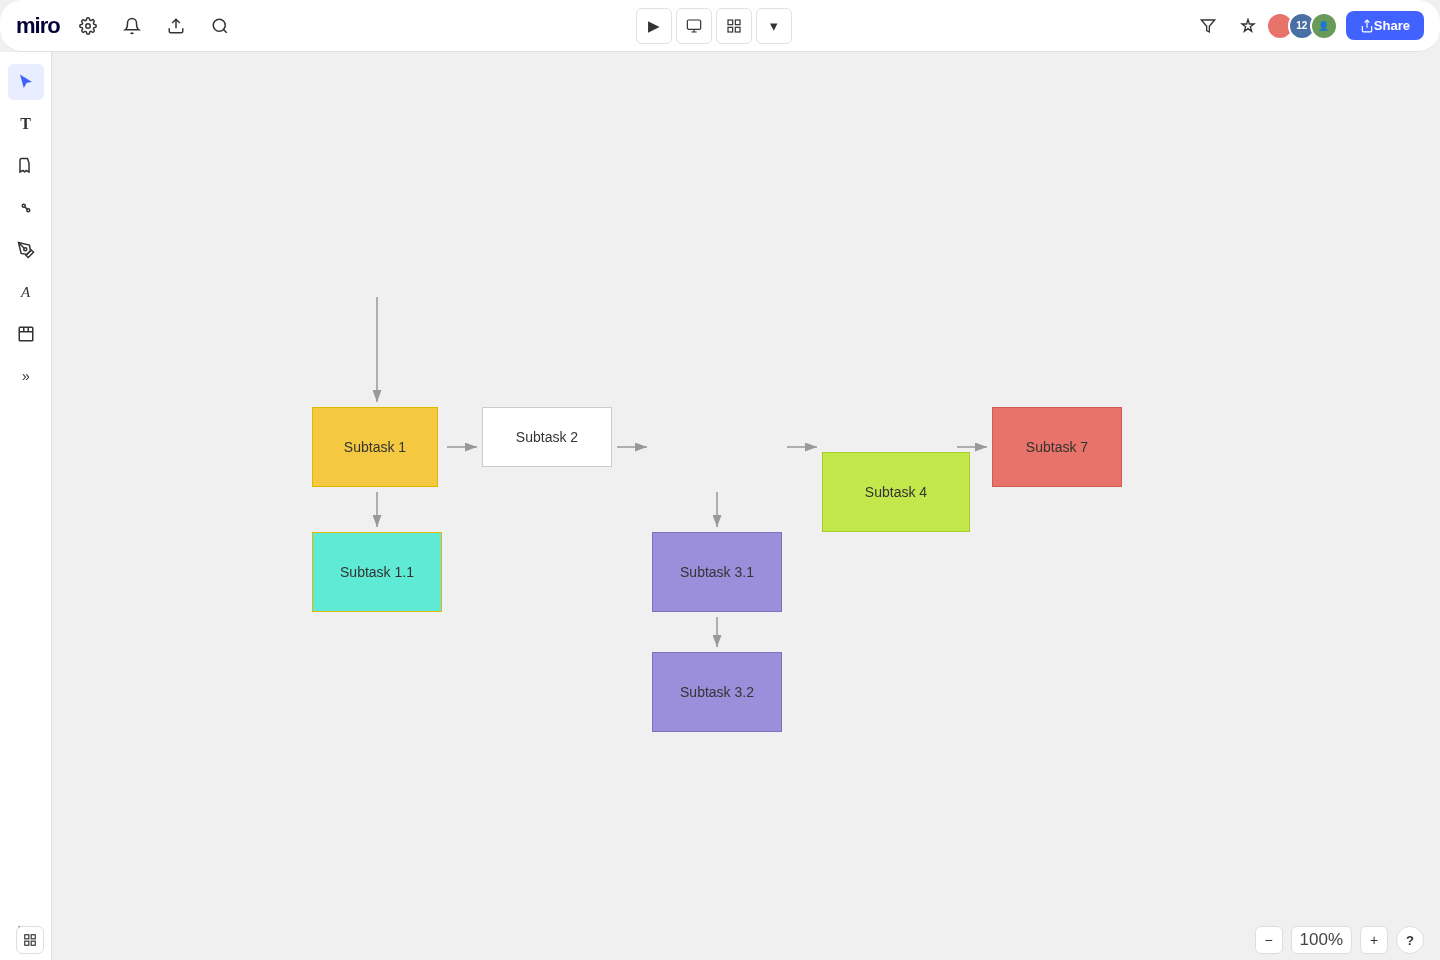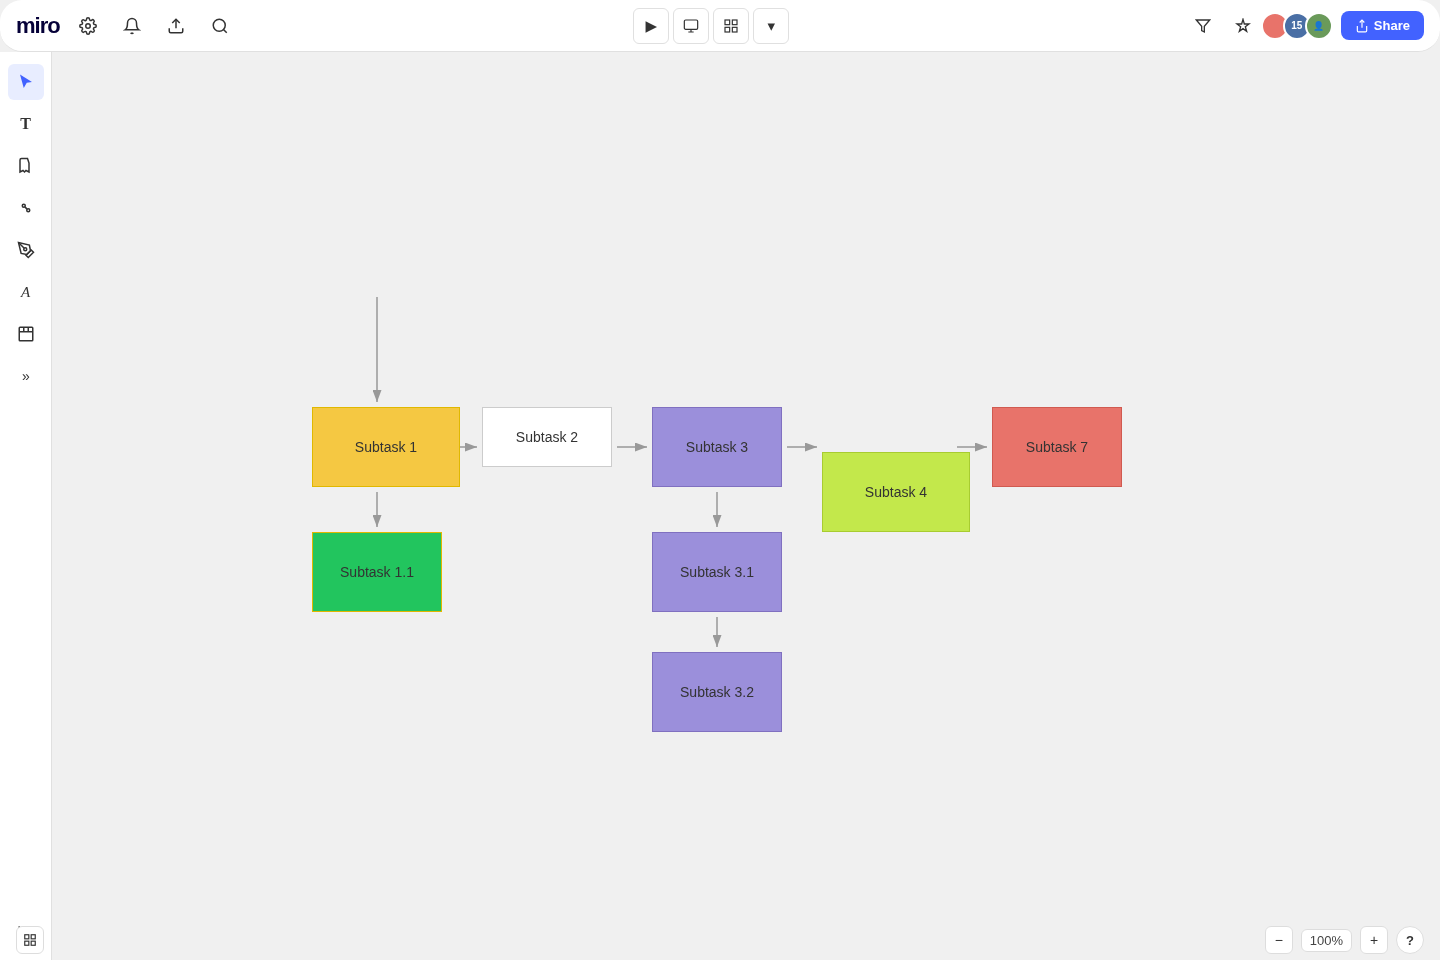--- a/index.html
+++ b/index.html
@@ -14,21 +14,21 @@
     }
     .topbar-left { display: flex; align-items: center; gap: 12px; }
     .miro-logo { font-size: 22px; font-weight: 700; color: #050038; letter-spacing: -1px; }
     .topbar-icon { width: 32px; height: 32px; display: flex; align-items: center; justify-content: center; cursor: pointer; border-radius: 6px; color: #333; font-size: 16px; }
     .topbar-center { display: flex; align-items: center; gap: 4px; }
     .topbar-center-btn { width: 36px; height: 36px; display: flex; align-items: center; justify-content: center; border: 1px solid #e0e0e0; border-radius: 6px; cursor: pointer; background: #fff; color: #333; font-size: 15px; }
     .topbar-right { display: flex; align-items: center; gap: 8px; }
     .topbar-right-icon { width: 32px; height: 32px; display: flex; align-items: center; justify-content: center; cursor: pointer; color: #333; font-size: 15px; border-radius: 6px; }
     .avatar-group { display: flex; align-items: center; }
     .avatar { width: 28px; height: 28px; border-radius: 50%; border: 2px solid #fff; margin-left: -6px; display: flex; align-items: center; justify-content: center; font-size: 11px; font-weight: 600; color: #fff; }
-    .share-btn { background: #4262ff; color: #fff; border: none; border-radius: 8px; padding: 7px 14px; font-size: 13px; font-weight: 600; cursor: pointer; display: flex; align-items: center; gap: 5px; }
+    .share-btn { background: #4262ff; color: #fff; border: none; border-radius: 8px; padding: 7px 14px; font-size: 13px; font-weight: 600; cursor: pointer; display: flex; align-items: center; }
 
     
     .left-sidebar {
       position: fixed; top: 52px; left: 0; bottom: 0; width: 52px;
       background: #fff; border-right: 1px solid #e0e0e0;
       display: flex; flex-direction: column; align-items: center;
       padding: 12px 0; gap: 6px; z-index: 99;
     }
     .sidebar-tool { width: 36px; height: 36px; display: flex; align-items: center; justify-content: center; border-radius: 6px; cursor: pointer; color: #333; font-size: 16px; position: relative; }
     .sidebar-tool.active { background: #e8edff; color: #4262ff; }
@@ -56,21 +56,21 @@
       cursor: pointer;
     }
     .node-main-goal {
       background: #2d2d3a; color: #fff; border-radius: 50px;
       width: 220px; height: 75px;
       left: 215px; top: 175px;
       font-size: 15px; font-weight: 400;
     }
     .node-subtask1 {
       background: #f5c842; border: 1.5px solid #e0b800;
-      width: 148px; height: 80px;
+      width: 126px; height: 80px;
       left: 260px; top: 355px; justify-content: center;
     }
     .node-subtask2 {
       background: #fff; border: 1.5px solid #ccc;
       width: 130px; height: 60px;
       left: 430px; top: 355px;
     }
     .node-subtask3 {
       background: #9b8fdb; border: 1.5px solid #8070c0;
       width: 130px; height: 80px;
@@ -80,21 +80,21 @@
       background: #c3e84b; border: 1.5px solid #a8cc30;
       width: 148px; height: 80px;
       left: 770px; top: 355px; margin-top: 45px;
     }
     .node-subtask5 {
       background: #e8736a; border: 1.5px solid #d05a50;
       width: 130px; height: 80px;
       left: 940px; top: 355px;
     }
     .node-subtask11 {
-      background: #22c55e; border: 1.5px solid #e0b800;
+      background: #5eead4; border: 1.5px solid #e0b800;
       width: 130px; height: 80px;
       left: 260px; top: 480px;
     }
     .node-subtask31 {
       background: #9b8fdb; border: 1.5px solid #8070c0;
       width: 130px; height: 80px;
       left: 600px; top: 480px;
     }
     .node-subtask32 {
       background: #9b8fdb; border: 1.5px solid #8070c0;
@@ -112,21 +112,21 @@
     
     .bottom-bar {
       position: fixed; bottom: 0; left: 0; right: 0; height: 40px;
       background: transparent;
       display: flex; align-items: center; justify-content: space-between;
       padding: 0 16px; z-index: 100; pointer-events: none;
     }
     .bottom-left { pointer-events: all; }
     .bottom-right { display: flex; align-items: center; gap: 8px; pointer-events: all; }
     .zoom-btn { width: 28px; height: 28px; background: #fff; border: 1px solid #ddd; border-radius: 6px; display: flex; align-items: center; justify-content: center; cursor: pointer; font-size: 14px; color: #333; }
-    .zoom-level { font-size: 13px; color: #444; background: #fff; padding: 3px 8px; border: 1px solid #ddd; border-radius: 6px; }
+    .zoom-level { font-size: 17px; color: #444; background: #fff; padding: 3px 8px; border: 1px solid #ddd; border-radius: 6px; }
     .help-btn { width: 28px; height: 28px; background: #fff; border: 1px solid #ddd; border-radius: 50%; display: flex; align-items: center; justify-content: center; cursor: pointer; font-size: 13px; color: #333; font-weight: 600; }
     .board-btn { width: 28px; height: 28px; background: #fff; border: 1px solid #ddd; border-radius: 6px; display: flex; align-items: center; justify-content: center; cursor: pointer; font-size: 12px; color: #333; }
   </style>
 </head>
 <body>
 
 <div class="topbar">
   <div class="topbar-left">
     <span class="miro-logo">miro</span>
     <div class="topbar-icon" title="Settings">
@@ -180,21 +180,21 @@
         </svg>
     </div>
     <div class="topbar-right-icon">
       <svg viewBox="0 0 24 24" fill="none" stroke="currentColor" stroke-width="2" width="16" height="16">
           <path d="M12 2l2 7h7l-5.5 4 2 7L12 16l-5.5 4 2-7L3 9h7z"></path>
         </svg>
     </div>
     <div class="avatar-group">
       <div class="avatar" style="background:#e8736a;"></div>
       <div class="avatar" style="background:#4a6fa5;">
-        <span style="font-size:10px;color:#fff;font-weight:600">15</span>
+        <span style="font-size:10px;color:#fff;font-weight:600">12</span>
       </div>
       <div class="avatar" style="background:#6a9a5a; background-image: none; overflow:hidden;">
         <span style="font-size:9px;color:#fff">👤</span>
       </div>
     </div>
     <button class="share-btn">
       <svg viewBox="0 0 24 24" fill="none" stroke="currentColor" stroke-width="2" width="14" height="14">
           <path d="M4 12v8a2 2 0 0 0 2 2h12a2 2 0 0 0 2-2v-8"></path>
           <polyline points="16 6 12 2 8 6"></polyline>
           <line x1="12" y1="2" x2="12" y2="15"></line>
@@ -284,23 +284,20 @@
 
       <line class="arrow-line" x1="665" y1="565" x2="665" y2="595"></line>
     </svg>
 
 
     <div class="node node-subtask1">
       <span>Subtask 1</span>
     </div>
     <div class="node node-subtask2">
       <span>Subtask 2</span>
-    </div>
-    <div class="node node-subtask3">
-      <span>Subtask 3</span>
     </div>
     <div class="node node-subtask4">
       <span>Subtask 4</span>
     </div>
     <div class="node node-subtask5">
       <span>Subtask 7</span>
     </div>
     <div class="node node-subtask11">
       <span>Subtask 1.1</span>
     </div>

